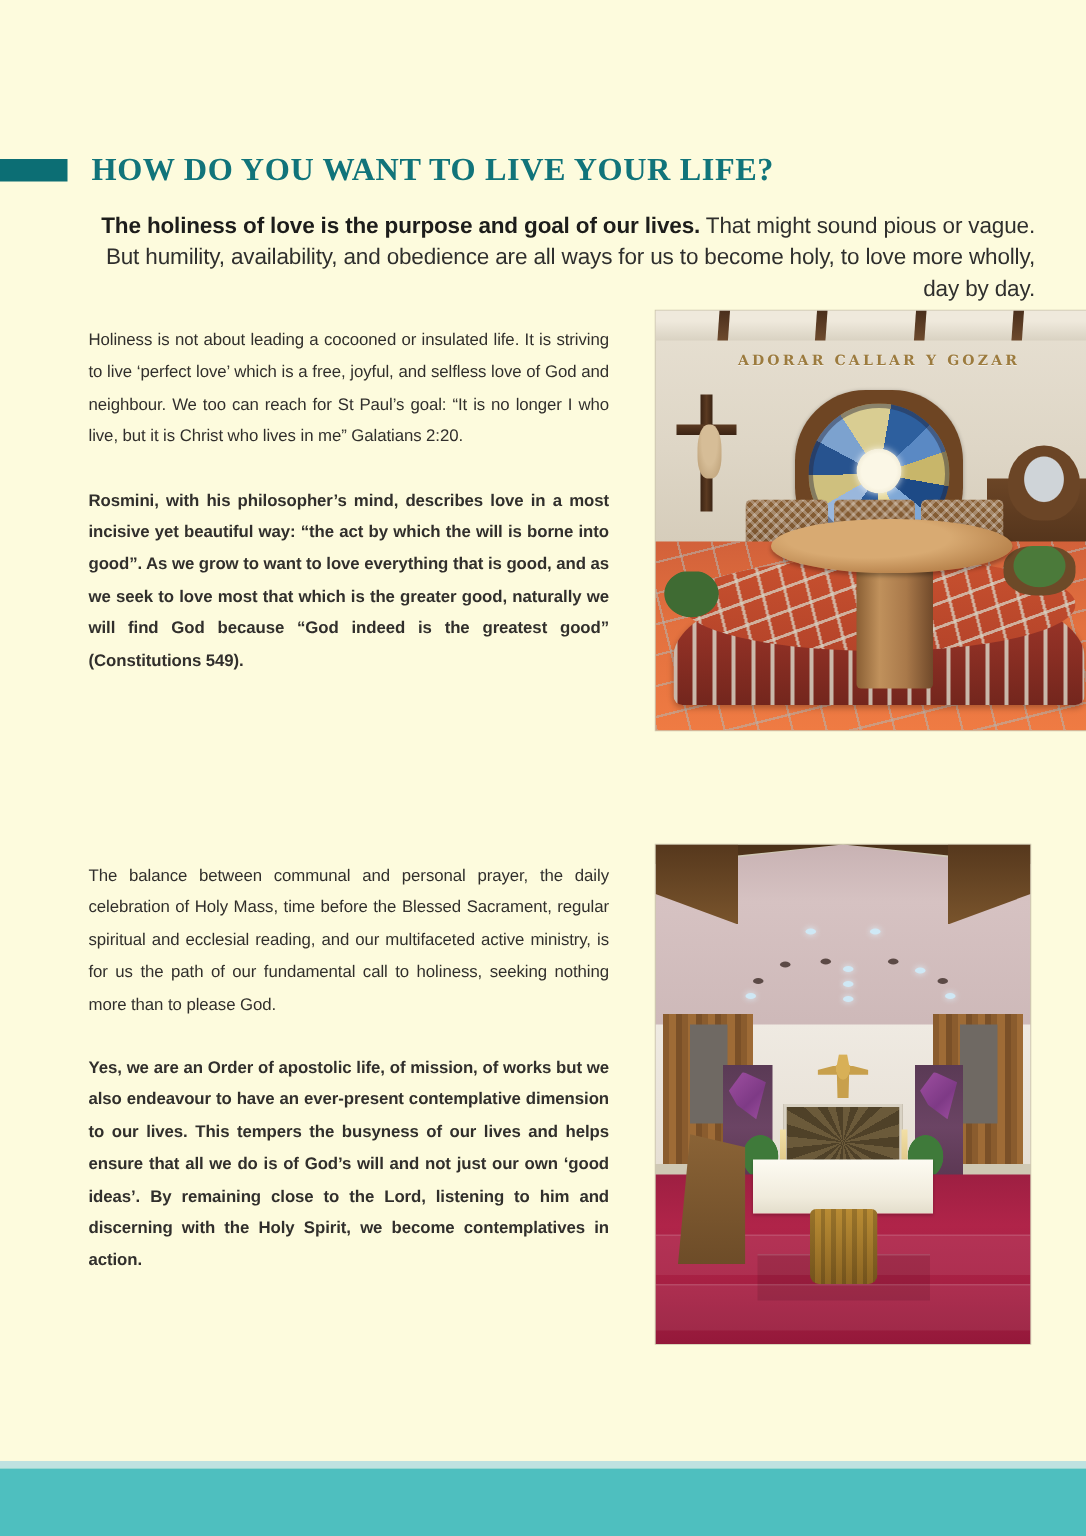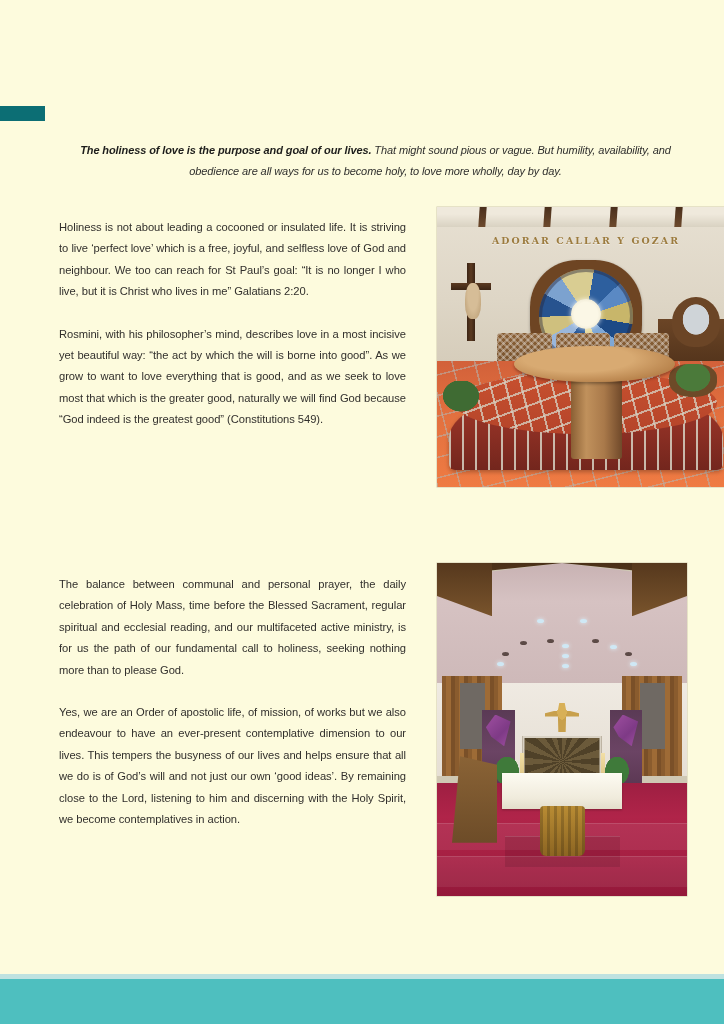--- a/index.html
+++ b/index.html
@@ -50,46 +50,45 @@
     color: #11747a;
     white-space: nowrap;
   }
 
   
   .intro {
     position: absolute;
     left: 61px;
     top: 140px;
     width: 629px;
-    font-size: 11px;
+    font-size: 15px;
     line-height: 21px;
     color: #2f2f2d;
-    text-align: center;
+    text-align: right;
     letter-spacing: -0.1px;
-    font-style: italic;
   }
   .intro b {
     font-weight: bold;
     color: #1d1d1b;
   }
 
   .col-text {
     position: absolute;
     left: 59px;
     width: 347px;
     font-size: 11.2px;
     line-height: 21.4px;
     color: #312f2c;
     text-align: justify;
     letter-spacing: -0.05px;
   }
   .col-text p {
     margin: 12px 0 21px 0;
   }
-  .col-text p:last-child { margin-bottom: 0; }
+  .col-text p:last-child { margin-bottom: 0; font-weight: bold; }
 
   
   .photo {
     position: absolute;
     overflow: hidden;
     background: #cfc8b4;
     box-shadow: 0 0 0 0.5px rgba(120,110,85,0.35);
   }
 
   
@@ -385,20 +384,21 @@
     background:#4ebfbf;
   }
 </style>
 </head>
 <body>
 
 <div class="page">
 
   <div class="section-head" style="top:101px;">
     <div class="accent-bar"></div>
+    <div class="section-title">HOW DO YOU WANT TO LIVE YOUR LIFE?</div>
   </div>
 
   <div class="intro">
     <b>The holiness of love is the purpose and goal of our lives.</b><span> That might sound pious or vague. But humility, availability, and obedience are all ways for us to become holy, to love more wholly, day by day.</span>
   </div>
 
   <div class="col-text" style="top:205px;">
     <p>Holiness is not about leading a cocooned or insulated life. It is striving to live ‘perfect love’ which is a free, joyful, and selfless love of God and neighbour. We too can reach for St Paul’s goal: “It is no longer I who live, but it is Christ who lives in me” Galatians 2:20.</p>
     <p>Rosmini, with his philosopher’s mind, describes love in a most incisive yet beautiful way: “the act by which the will is borne into good”. As we grow to want to love everything that is good, and as we seek to love most that which is the greater good, naturally we will find God because “God indeed is the greatest good” (Constitutions 549).</p>
   </div>

